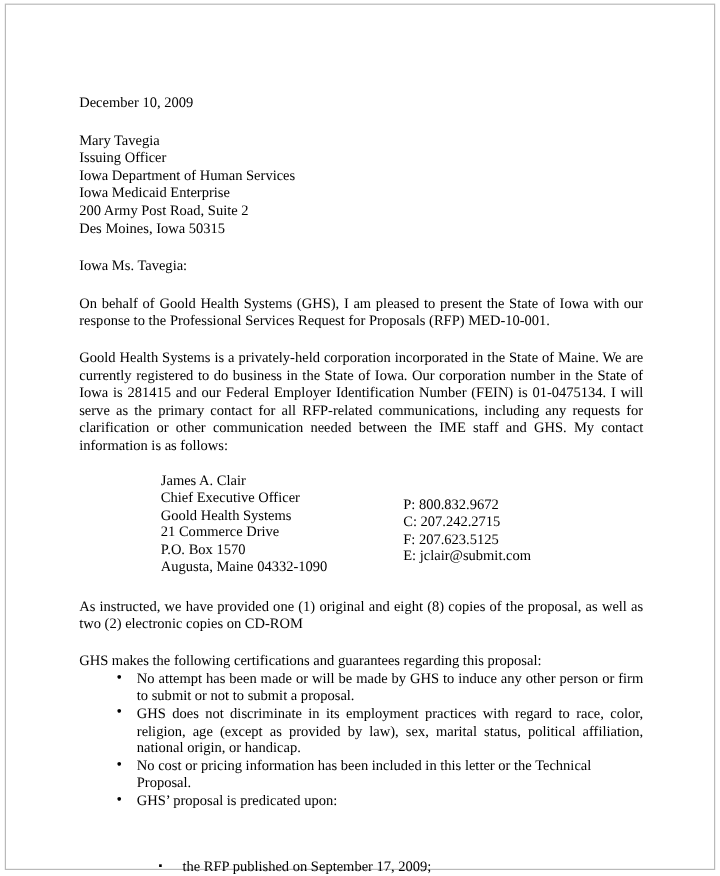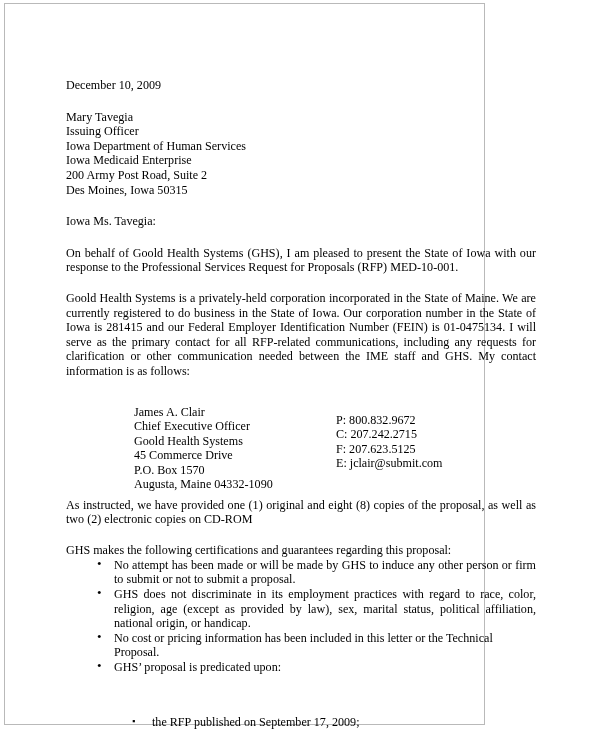--- a/index.html
+++ b/index.html
@@ -10,21 +10,21 @@
   body {
     width: 600px;
     height: 730px;
     overflow: hidden;
     font-family: "Liberation Serif", "DejaVu Serif", serif;
   }
 
   .page {
     position: relative;
     box-sizing: border-box;
-    width: 481px;
+    width: 592px;
     height: 722px;
     margin: 3px 0 0 4px;
     background: #ffffff;
     border: 1px solid #b9b9b9;
     font-family: Liberation Serif, serif;
   }
 
   .sheet {
     position: absolute;
     left: 61px;
@@ -58,21 +58,21 @@
   
   .contact-block {
     position: relative;
     margin: 0 0 16px 0;
     padding-left: 68px;
     height: 89px;
   }
   .contact-left {
     position: absolute;
     left: 68px;
-    top: 12px;
+    top: 0;
   }
   .contact-right {
     position: absolute;
     left: 270px;
     top: 20px;
   }
   .contact-left div,
   .contact-right div { white-space: nowrap; }
 
   .intro-line { margin: 0 0 0.5px 0; }
@@ -140,21 +140,21 @@
 
     <p class="body-para">On behalf of Goold Health Systems (GHS), I am pleased to present the State of Iowa with our response to the Professional Services Request for Proposals (RFP) MED-10-001.</p>
 
     <p class="body-para tight">Goold Health Systems is a privately-held corporation incorporated in the State of Maine. We are currently registered to do business in the State of Iowa. Our corporation number in the State of Iowa is 281415 and our Federal Employer Identification Number (FEIN) is 01-0475134. I will serve as the primary contact for all RFP-related communications, including any requests for clarification or other communication needed between the IME staff and GHS. My contact information is as follows:</p>
 
     <div class="contact-block">
       <div class="contact-left">
         <div>James A. Clair</div>
         <div>Chief Executive Officer</div>
         <div>Goold Health Systems</div>
-        <div>45 Commerce Drive</div>
+        <div>21 Commerce Drive</div>
         <div>P.O. Box 1570</div>
         <div>Augusta, Maine 04332-1090</div>
       </div>
       <div class="contact-right">
         <div>P: 800.832.9672</div>
         <div>C: 207.242.2715</div>
         <div>F: 207.623.5125</div>
         <div>E: jclair@submit.com</div>
       </div>
     </div>

